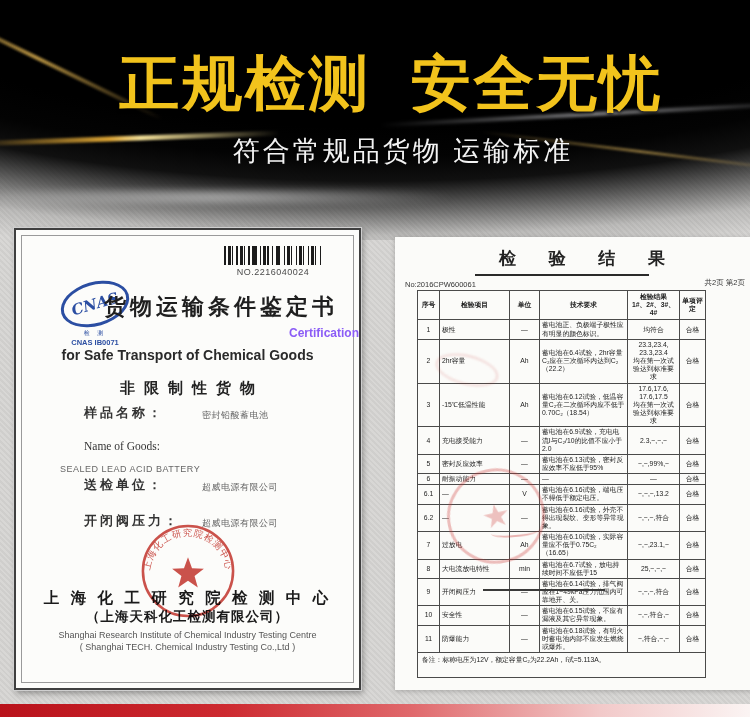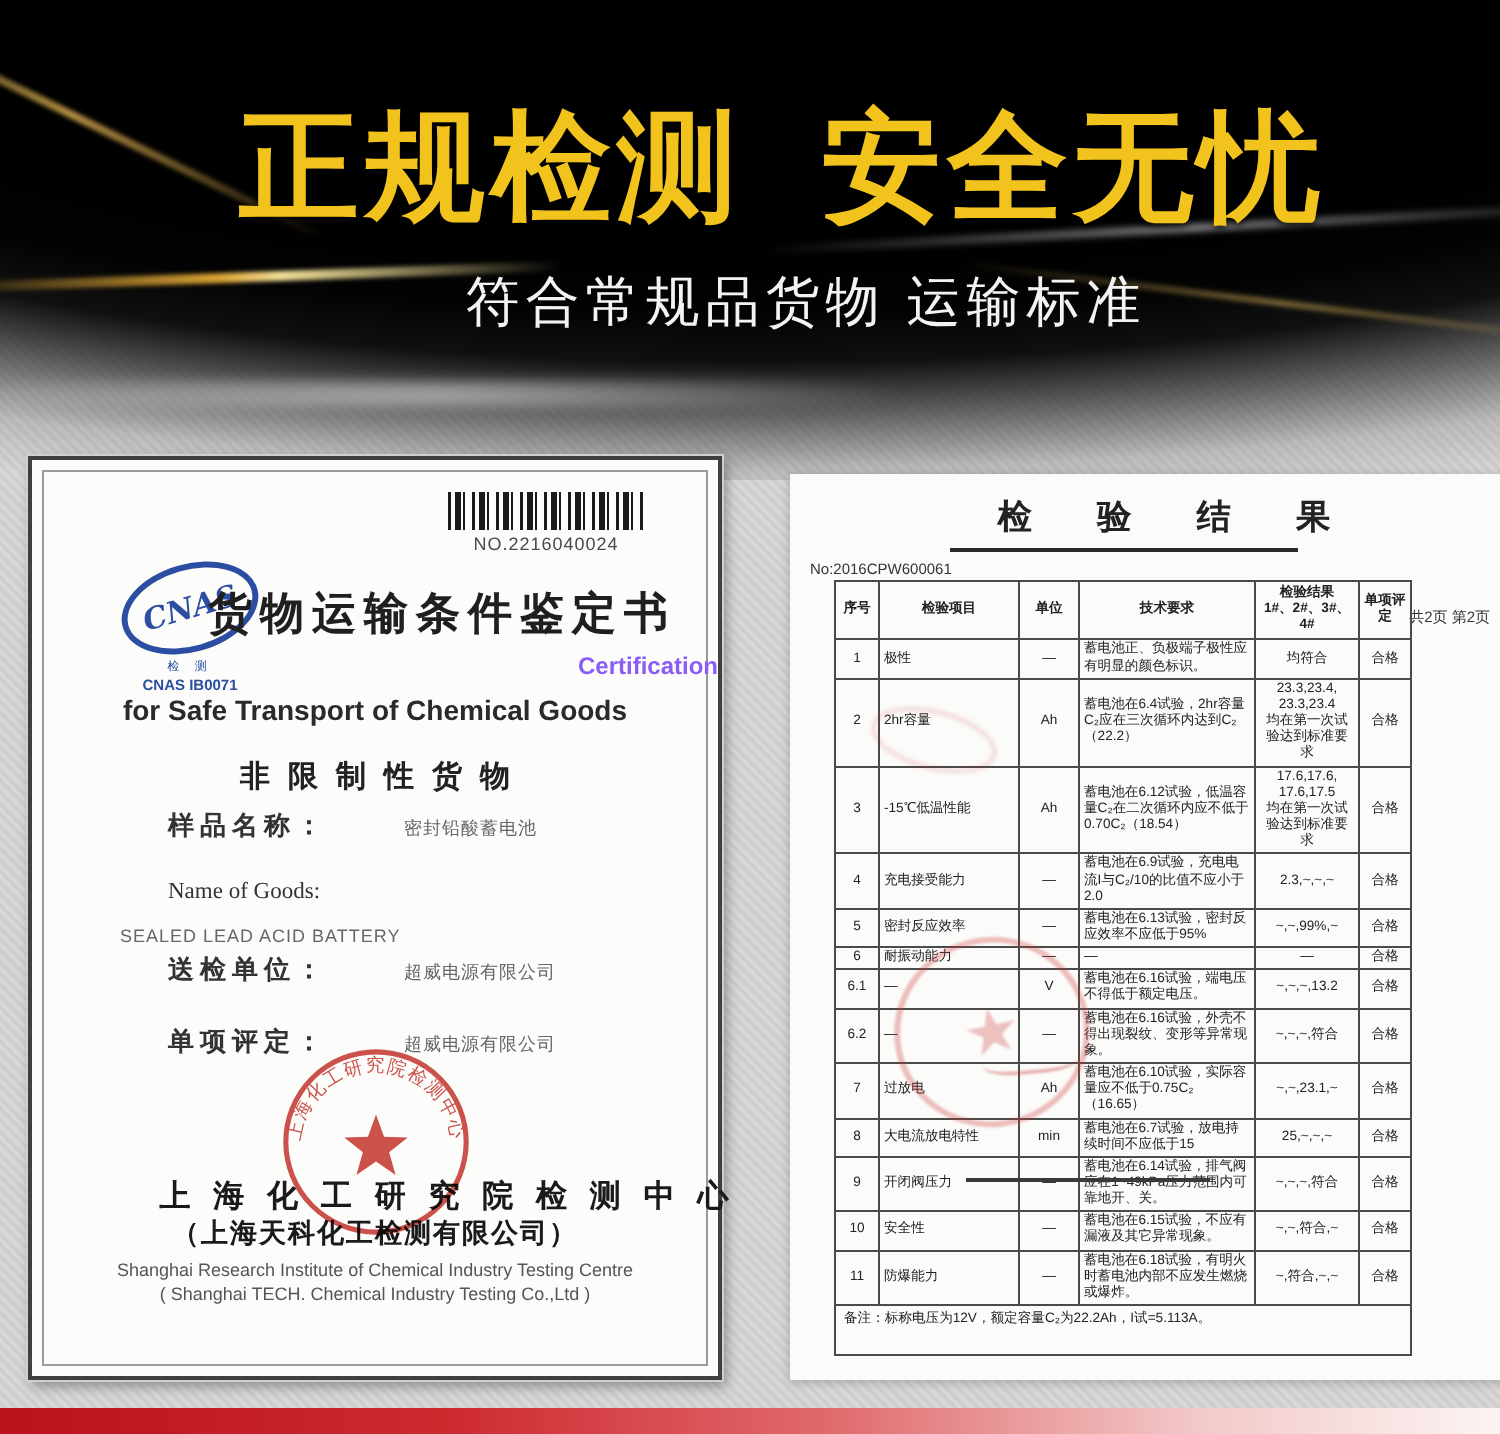--- a/index.html
+++ b/index.html
@@ -63,34 +63,34 @@
   .cert-en2 { position:absolute; top:117px; left:0; width:100%; text-align:center; font-size:14px; font-weight:bold; color:#2a2a2a; }
   .cert-category { position:absolute; top:149px; left:0; width:100%; text-align:center;
     font-family:"DejaVu Serif", serif; font-size:15px; font-weight:bold; letter-spacing:9px; text-indent:9px; color:#222; }
   .cert-fields { position:absolute; left:44px; top:174px; width:280px; }
   .cert-field { height:36px; }
   .cert-field .label { font-family:"DejaVu Serif", serif; font-weight:bold; font-size:13px;
     letter-spacing:3px; color:#333; display:inline-block; width:118px; vertical-align:top;margin-left:24px; }
   .cert-field.en .label { font-weight:normal; letter-spacing:0; font-size:11.5px; font-family:"Liberation Serif", serif; }
   .cert-field .value { font-size:9px; color:#666; letter-spacing:.5px; display:inline-block; padding-top:3px; }
   .cert-issuer1 { position:absolute; top:358px; left:0; width:100%; text-align:center;
-    font-family:"DejaVu Serif", serif; font-size:15.5px; font-weight:bold; letter-spacing:3px; color:#1a1a1a;margin-left:36px; }
+    font-family:"DejaVu Serif", serif; font-size:15.5px; font-weight:bold; letter-spacing:3px; color:#1a1a1a; }
   .cert-issuer2 { position:absolute; top:378px; left:0; width:100%; text-align:center;
     font-family:"DejaVu Serif", serif; font-size:13.5px; font-weight:bold; letter-spacing:1px; color:#1a1a1a; }
   .cert-issuer-en1 { position:absolute; top:400px; left:0; width:100%; text-align:center; font-size:9px; color:#555; }
   .cert-issuer-en2 { position:absolute; top:412px; left:0; width:100%; text-align:center; font-size:9px; color:#555; }
   .stamp { position:absolute; left:123px; top:292px; width:98px; height:98px; opacity:.85; mix-blend-mode:multiply; }
   
   .report { position:absolute; left:395px; top:237px; width:334px; height:453px;
     background:#fbfbf9; box-shadow:0 1px 5px rgba(0,0,0,.22);padding-left:40px; }
   .report-title { position:absolute; top:10px; left:0; width:100%; text-align:center;
     font-size:17px; font-weight:bold; letter-spacing:14px; text-indent:14px; color:#222; }
   .report-title-line { position:absolute; top:37px; left:80px; width:174px; border-top:2px solid #2a2a2a; }
   .report-meta-no { position:absolute; top:43px; left:10px; font-size:7.5px; color:#333; }
-  .report-meta-pages { position:absolute; top:41px; right:24px; font-size:7.5px; color:#333;margin-top:26px; }
+  .report-meta-pages { position:absolute; top:41px; right:24px; font-size:7.5px; color:#333; }
   .report-table { position:absolute; top:53px; left:22px; width:288px; border-collapse:collapse; table-layout:fixed; }
   .report-table th, .report-table td {
     border:1px solid #4a4a4a; font-size:6.8px; line-height:1.2; padding:1px 2px;
     color:#222; white-space:pre-line; overflow:hidden; vertical-align:middle; }
   .report-table th { font-weight:bold; text-align:center; padding:2px 1px; }
   .report-table td.c0, .report-table td.c2, .report-table td.c4, .report-table td.c5 { text-align:center; }
   .report-table td.note-cell { text-align:left; height:18px; vertical-align:top; padding:3px 4px; }
   .report-bottom-line { position:absolute; top:352px; left:88px; width:122px; border-top:2px solid #3a3a3a; }
   .report-stamp { position:absolute; left:52px; top:230px; width:92px; height:92px;
     border:3px solid rgba(205,60,55,.32); border-radius:50%; transform:rotate(-12deg) scaleY(.97);
@@ -128,21 +128,21 @@
 
     <div class="cert-title-cn">货物运输条件鉴定书</div>
     <div class="cert-en1">Certification</div>
     <div class="cert-en2">for Safe Transport of Chemical Goods</div>
     <div class="cert-category">非限制性货物</div>
 
     <div class="cert-fields">
         <div class="cert-field"><span class="label">样品名称：</span><span class="value">密封铅酸蓄电池</span></div>
         <div class="cert-field en"><span class="label">Name of Goods:</span><span class="value">SEALED LEAD ACID BATTERY</span></div>
         <div class="cert-field"><span class="label">送检单位：</span><span class="value">超威电源有限公司</span></div>
-        <div class="cert-field"><span class="label">单项评定：</span><span class="value">超威电源有限公司</span></div>
+        <div class="cert-field"><span class="label">开闭阀压力：</span><span class="value">超威电源有限公司</span></div>
       </div>
 
     <div class="cert-issuer1">上 海 化 工 研 究 院 检 测 中 心</div>
     <div class="cert-issuer2">（上海天科化工检测有限公司）</div>
     <div class="cert-issuer-en1">Shanghai Research Institute of Chemical Industry Testing Centre</div>
     <div class="cert-issuer-en2">( Shanghai TECH. Chemical Industry Testing Co.,Ltd )</div>
 
     <svg class="stamp" viewBox="0 0 100 100">
       <circle cx="50" cy="50" r="46" fill="none" stroke="#c5342c" stroke-width="2.6"></circle>
       <polygon points="50,36 54.1,47.3 66.2,47.7 56.7,55.2 60,66.8 50,60 40,66.8 43.3,55.2 33.8,47.7 45.9,47.3" fill="#c5342c"></polygon>

